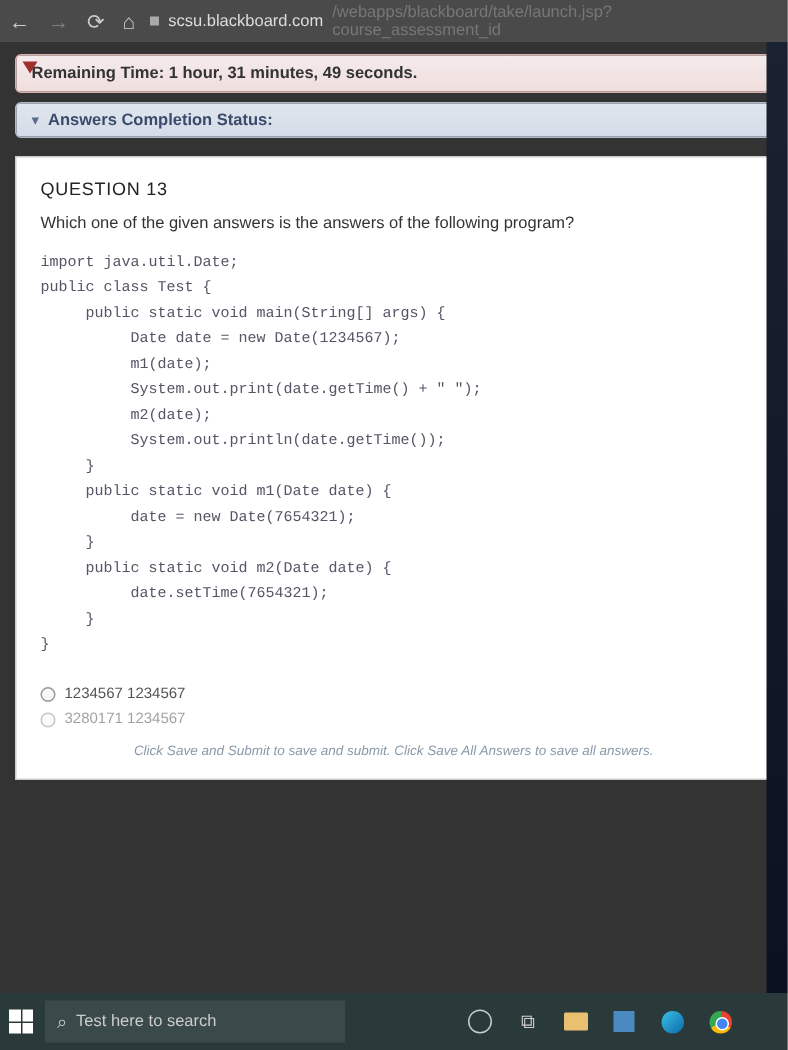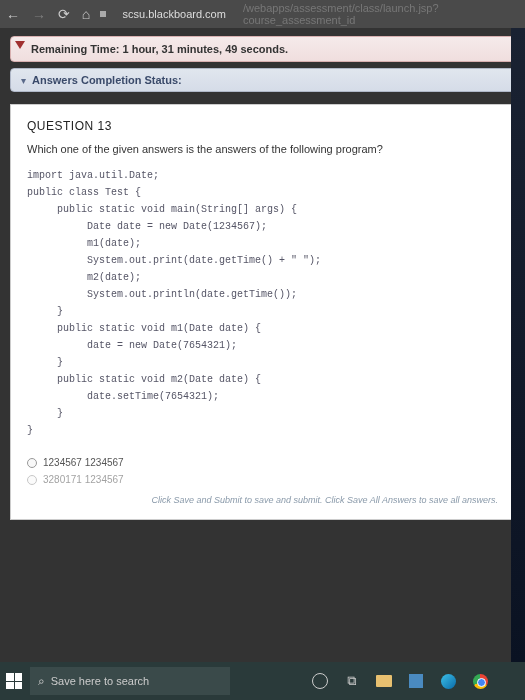--- a/index.html
+++ b/index.html
@@ -19,21 +19,21 @@
       padding: 0 6px;
       gap: 10px;
     }
     .nav-icons { display: flex; gap: 12px; color: #ccc; font-size: 14px; }
     .nav-icon { cursor: pointer; }
     .url-bar {
       color: #ddd;
       font-size: 11px;
       display: flex;
       align-items: center;
-      gap: 17px;
+      gap: 6px;
     }
     .lock-sq { width: 6px; height: 6px; background: #aaa; display: inline-block; }
     .url-rest { color: #777; }
     .page {
       background: #333;
       height: calc(700px - 28px - 38px);
       padding: 8px 10px;
     }
     .alert-box {
       background: linear-gradient(#f5eaea, #f0dede);
@@ -47,21 +47,20 @@
       position: absolute;
       left: 4px; top: 4px;
       width: 0; height: 0;
       border-left: 5px solid transparent;
       border-right: 5px solid transparent;
       border-top: 8px solid #a03030;
     }
     .alert-text {
       font-size: 11px;
       color: #333;
-      margin-left: 10px;
     }
     .alert-text b { font-weight: bold; }
     .status-box {
       background: linear-gradient(#e0e6ee, #d5dce8);
       border: 1px solid #b0b8c8;
       border-radius: 4px;
       padding: 5px 10px;
       margin-bottom: 12px;
       display: flex;
       align-items: center;
@@ -115,21 +114,21 @@
       width: 10px; height: 10px;
       border: 1px solid #999;
       border-radius: 50%;
       background: #f8f8f8;
     }
     .hint {
       font-size: 9px;
       font-style: italic;
       color: #8a9aaa;
       margin-top: 10px;
-      text-align: right;
+      text-align: center;
     }
     .taskbar {
       position: absolute;
       bottom: 0; left: 0; right: 0;
       height: 38px;
       background: #2a3a3a;
       display: flex;
       align-items: center;
       padding: 0 6px;
       gap: 8px;
@@ -199,21 +198,21 @@
 <div class="browser-bar">
   <div class="nav-icons">
     <span class="nav-icon">←</span>
     <span class="nav-icon" style="opacity:.4">→</span>
     <span class="nav-icon">⟳</span>
     <span class="nav-icon">⌂</span>
   </div>
   <div class="url-bar">
     <span class="lock-sq"></span>
     <span>scsu.blackboard.com</span>
-    <span class="url-rest">/webapps/assessment/class/launch.jsp?course_assessment_id</span>
+    <span class="url-rest">/webapps/blackboard/take/launch.jsp?course_assessment_id</span>
   </div>
 </div>
 
 <div class="page">
   <div class="alert-box">
     <div class="alert-tri"></div>
     <div class="alert-text">
       <b>Remaining Time:</b>
       <b>1 hour, 31 minutes, 49 seconds.</b>
     </div>
@@ -264,21 +263,21 @@
 
 <div class="taskbar">
   <div class="win-logo">
     <span></span>
       <span></span>
       <span></span>
       <span></span>
   </div>
   <div class="search-box">
     <span class="search-mag">⌕</span>
-    <span>Save here to search</span>
+    <span>Test here to search</span>
   </div>
   <div class="task-icons">
     <div class="task-icon">
         <span class="circle-o"></span>
       </div>
     <div class="task-icon" style="color:#ccc">⧉</div>
     <div class="task-icon">
         <span class="folder-i"></span>
       </div>
     <div class="task-icon">

